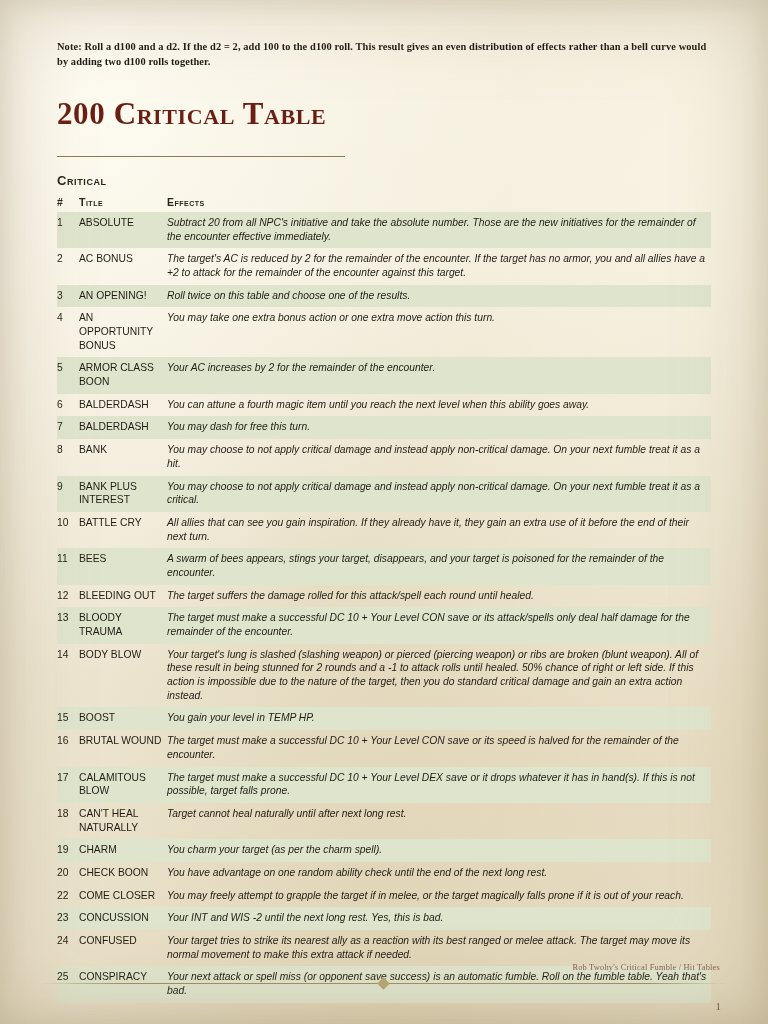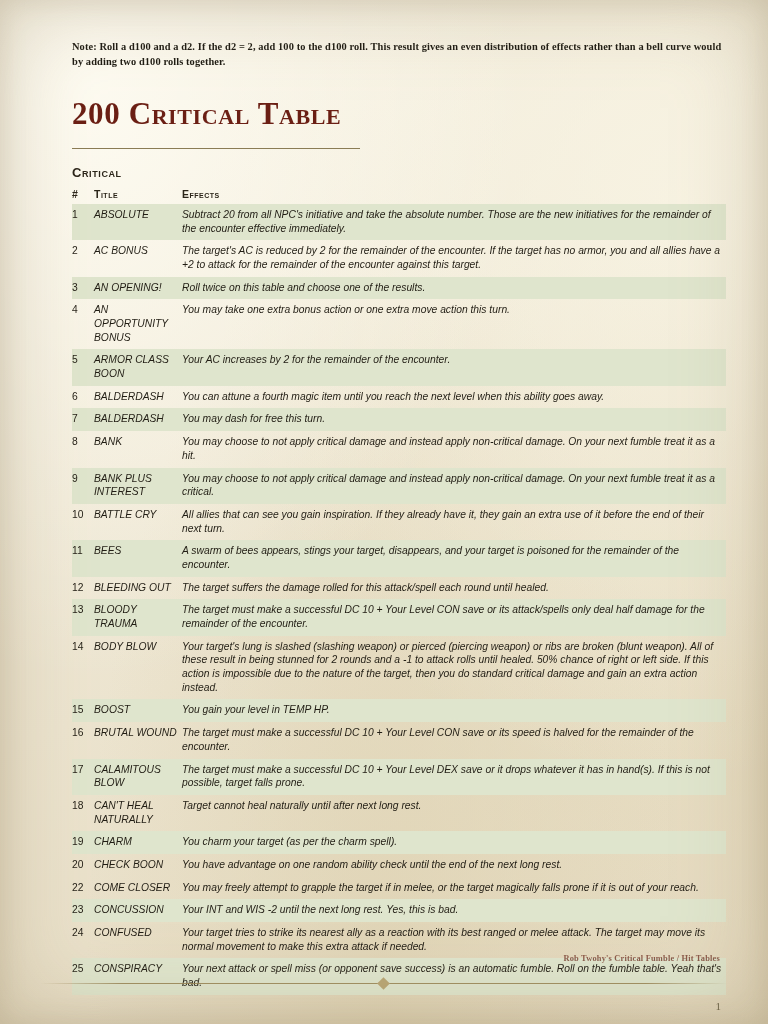--- a/index.html
+++ b/index.html
@@ -26,42 +26,42 @@
       linear-gradient(160deg, #f6f1e2 0%, #efe8d5 40%, #e9e0c9 75%, #e3d9c0 100%);
   }
   .vignette {
     position: absolute;
     inset: 0;
     pointer-events: none;
     box-shadow: inset 0 0 90px rgba(150,130,90,0.35), inset 0 0 28px rgba(120,100,60,0.16);
   }
   .content {
     position: absolute;
-    left: 72px;
+    left: 57px;
     top: 30px;
     width: 654px;
   }
   .note {
     font-family: "Liberation Serif", serif;
     font-weight: bold;
     font-size: 10.4px;
     line-height: 1.42;
     letter-spacing: 0.1px;
     color: #1d1a12;
     margin-bottom: 26px;
   }
   h1.title {
     font-family: "Liberation Serif", serif;
     font-variant: small-caps;
     font-weight: bold;
     font-size: 31px;
     letter-spacing: 0.6px;
     color: #6b1f14;
     margin: 0 0 9px 0;
-    padding-bottom: 16px;
+    padding-bottom: 24px;
     border-bottom: 1.5px solid #8a7c55;
     width: 288px;
   }
   .subhead {
     font-family: Liberation Sans, sans-serif;
     font-variant: small-caps;
     font-weight: bold;
     font-size: 13px;
     letter-spacing: 0.6px;
     color: #2b2519;
@@ -94,21 +94,20 @@
     color: #211d14;
   }
   td.num {
     width: 18px;
     padding-left: 2px;
     white-space: nowrap;
   }
   td.name {
     width: 84px;
     padding-right: 6px;
-    font-style: italic;
   }
   td.eff {
     padding-left: 4px;
     padding-right: 6px;
     font-style: italic;
   }
   tr.alt td {
     background: #dfe5cd;
   }
   .footer-rule {
@@ -132,23 +131,23 @@
     left: 50%;
     margin-left: -5px;
     top: 3px;
     width: 9px; height: 9px;
     background: #b9a675;
     transform: rotate(45deg);
   }
   .footer-credit {
     position: absolute;
     right: 48px;
-    bottom: 61px;
+    bottom: 52px;
     font-family: "Liberation Serif", serif;
-    font-weight: bold;
+    font-weight: normal;
     font-size: 8.4px;
     letter-spacing: 0.2px;
     color: #8a5a4a;
   }
   .page-number {
     position: absolute;
     right: 47px;
     bottom: 12px;
     font-family: "Liberation Serif", serif;
     font-size: 11px;

